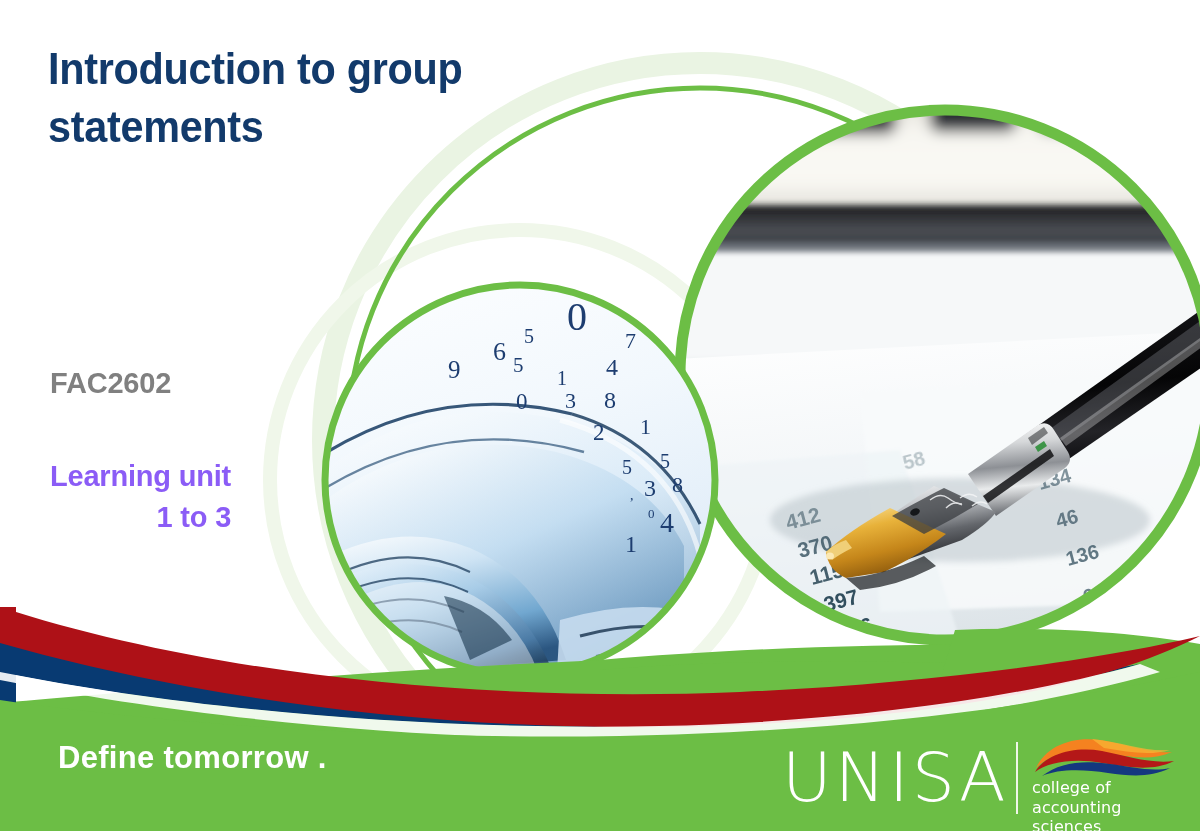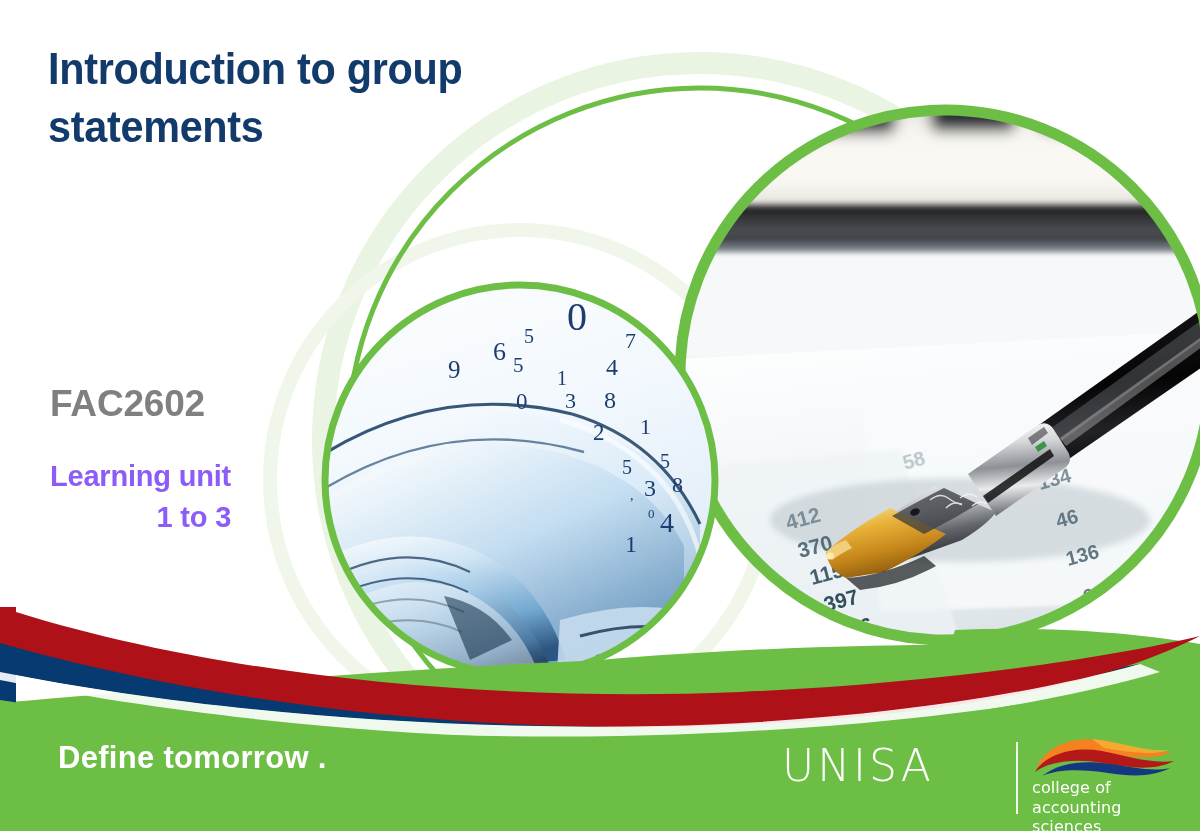--- a/index.html
+++ b/index.html
@@ -37,25 +37,24 @@
     letter-spacing: -0.3px;
     font-family: "Liberation Sans Narrow", "Liberation Sans", sans-serif;
     transform: scaleX(0.94);
     transform-origin: left top;
     white-space: pre-line;
   }
   .course-code {
     position: absolute;
     left: 50px;
     top: 367px;
-    font-size: 37px;
+    font-size: 29px;
     font-weight: bold;
     color: #808080;
     letter-spacing: -0.2px;
-    margin-top: 16px;
   }
   .unit-label {
     position: absolute;
     left: 50px;
     top: 456px;
     font-size: 29px;
     line-height: 1.42;
     font-weight: bold;
     color: #8b5cf6;
     letter-spacing: -0.2px;
@@ -100,21 +99,21 @@
     position: absolute;
     left: 782px;
     top: 742px;
     width: 400px;
     height: 80px;
   }
   .logo-word {
     position: absolute;
     left: 0px;
     top: 2px;
-    font-size: 44px;
+    font-size: 68px;
     font-weight: 300;
     color: #ffffff;
     letter-spacing: 3px;
     font-family: "DejaVu Sans", sans-serif;
     line-height: 1;
   }
   .logo-divider {
     position: absolute;
     left: 234px;
     top: 0px;

